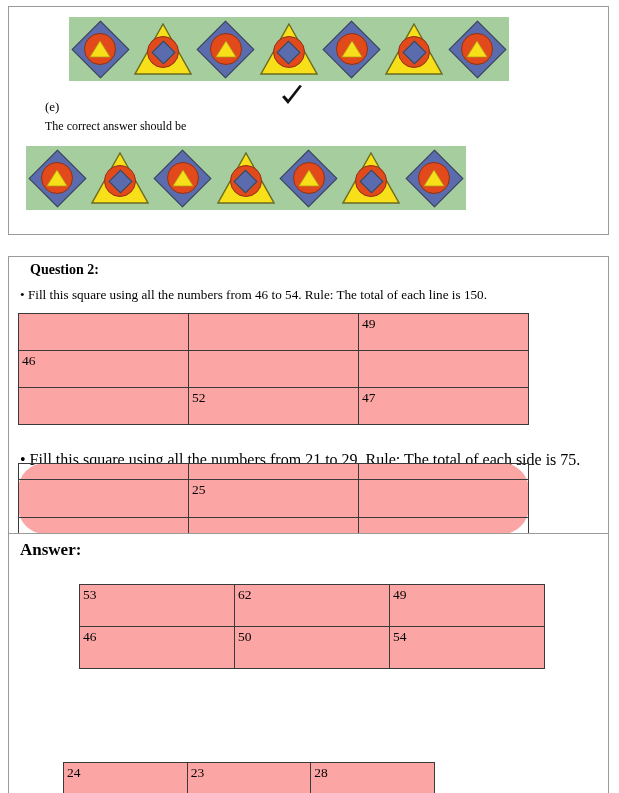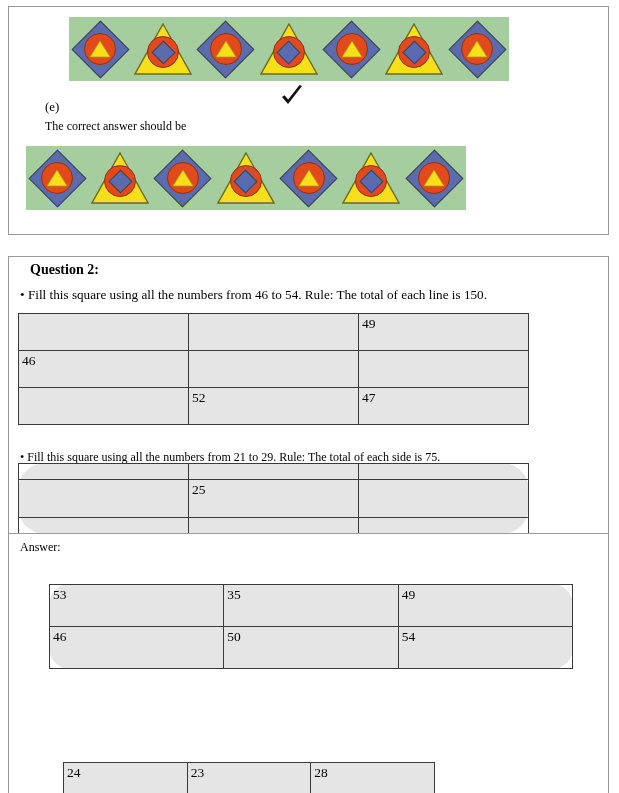--- a/index.html
+++ b/index.html
@@ -117,58 +117,58 @@
   #q2-title {
     left: 20px; top: 262px;
     font-weight: bold; font-size: 14px; margin-left: 10px;
   }
   #bullet-1 {
     left: 20px; top: 287px;
     font-weight: normal; font-size: 13.2px;
   }
   #bullet-2 {
     left: 20px; top: 450px;
-    font-size: 12px;
+    font-size: 16px;
   }
   #answer-label {
     left: 20px; top: 540px;
-    font-weight: normal; font-size: 12px;
+    font-weight: bold; font-size: 17px;
   }
 
   #answer-divider {
     position: absolute;
     left: 9px; top: 533px;
     width: 599px; height: 1px;
     background: #9a9a9a;
   }
 
   
   .grid {
     position: absolute;
     border-collapse: collapse;
     table-layout: fixed;
-    background: #e5e5e5;
+    background: #fca5a5;
   }
   .grid td {
     border: 1px solid #3a3a3a;
     font-family: "Liberation Serif", serif;
     font-size: 13.5px;
     vertical-align: top;
     padding: 2px 0 0 3px;
     box-sizing: border-box;
   }
 
   #grid-q1  { left: 18px; top: 313px; width: 511px; }
   #grid-q1 td { height: 37px; }
 
   #grid-q2  { left: 18px; top: 463px; width: 511px; border-radius: 27px; }
   #grid-q2 tr.thin td { height: 16px; }
   #grid-q2 tr.tall td { height: 38px; }
 
-  #grid-a1  { left: 49px; top: 584px; width: 524px; border-radius: 21px; }
+  #grid-a1  { left: 79px; top: 584px; width: 466px; }
   #grid-a1 td { height: 42px; }
 
   #grid-a2  { left: 63px; top: 762px; width: 372px; }
   #grid-a2 td { height: 40px; }
 </style>
 </head>
 <body>
 
 <div class="panel" id="panel-top">
 
@@ -338,21 +338,21 @@
 </table>
 
 <div id="answer-divider"></div>
 
 <div class="txt" id="answer-label">Answer:</div>
 
 <table class="grid" id="grid-a1">
   <tbody>
       <tr>
         <td>53</td>
-        <td>35</td>
+        <td>62</td>
         <td>49</td>
       </tr>
       <tr>
         <td>46</td>
         <td>50</td>
         <td>54</td>
       </tr>
     </tbody>
 </table>
 

